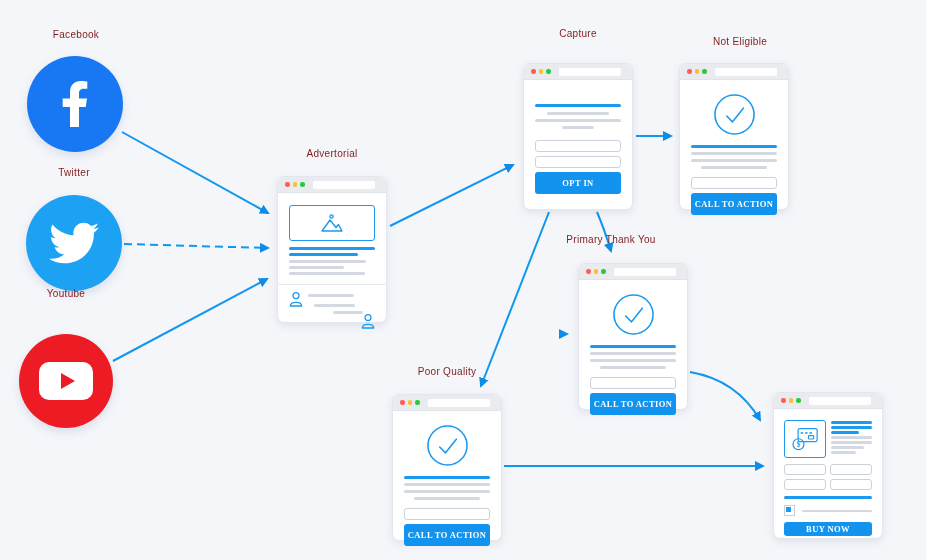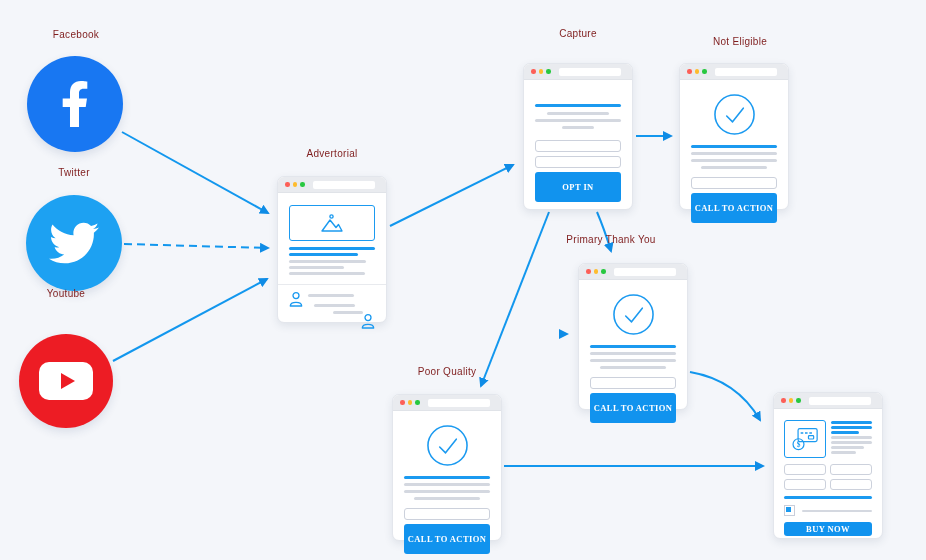--- a/index.html
+++ b/index.html
@@ -14,21 +14,21 @@
           border-radius:7px;box-shadow:0 3px 8px rgba(40,60,90,.10);z-index:2;box-sizing:border-box;}
   .chrome{height:15px;background:#e9ebef;border-radius:6px 6px 0 0;display:flex;align-items:center;
           padding:0 7px;border-bottom:1px solid #e0e3e8;}
   .dot{width:4.5px;height:4.5px;border-radius:50%;margin-right:3px;flex:none;}
   .dot.r{background:#fd5f57;}.dot.y{background:#febc2e;}.dot.g{background:#28c840;}
   .pill{margin-left:5px;height:8px;flex:1;max-width:62px;background:#fff;border-radius:2px;}
   .body{padding:0 11px;}
   .ln{height:3px;border-radius:1.5px;background:#d4d8e0;}
   .ln.blue{background:#1b9af0;}
   .inp{height:12px;border:1px solid #ccd1dc;border-radius:3px;background:#fff;box-sizing:border-box;}
-  .btn{height:30px;background:#1193ee;border-radius:3px;color:#fff;display:flex;align-items:center;
+  .btn{height:22px;background:#1193ee;border-radius:3px;color:#fff;display:flex;align-items:center;
        justify-content:center;font-family:"Liberation Serif","DejaVu Serif",serif;font-weight:bold;
        font-size:8.5px;letter-spacing:.4px;cursor:pointer;}
   
   .imgbox{margin-top:12px;height:36px;border:1.5px solid #1b9af0;border-radius:3px;display:flex;
           align-items:center;justify-content:center;box-sizing:border-box;}
   .adv-divider{border-top:1px solid #e8eaee;margin:9px -11px 0;}
   .adv-footer{position:relative;display:flex;padding-top:6px;height:42px;}
   .adv-flines{margin-left:5px;margin-top:3px;}
   .p2{position:absolute;right:0;bottom:4px;}
   

